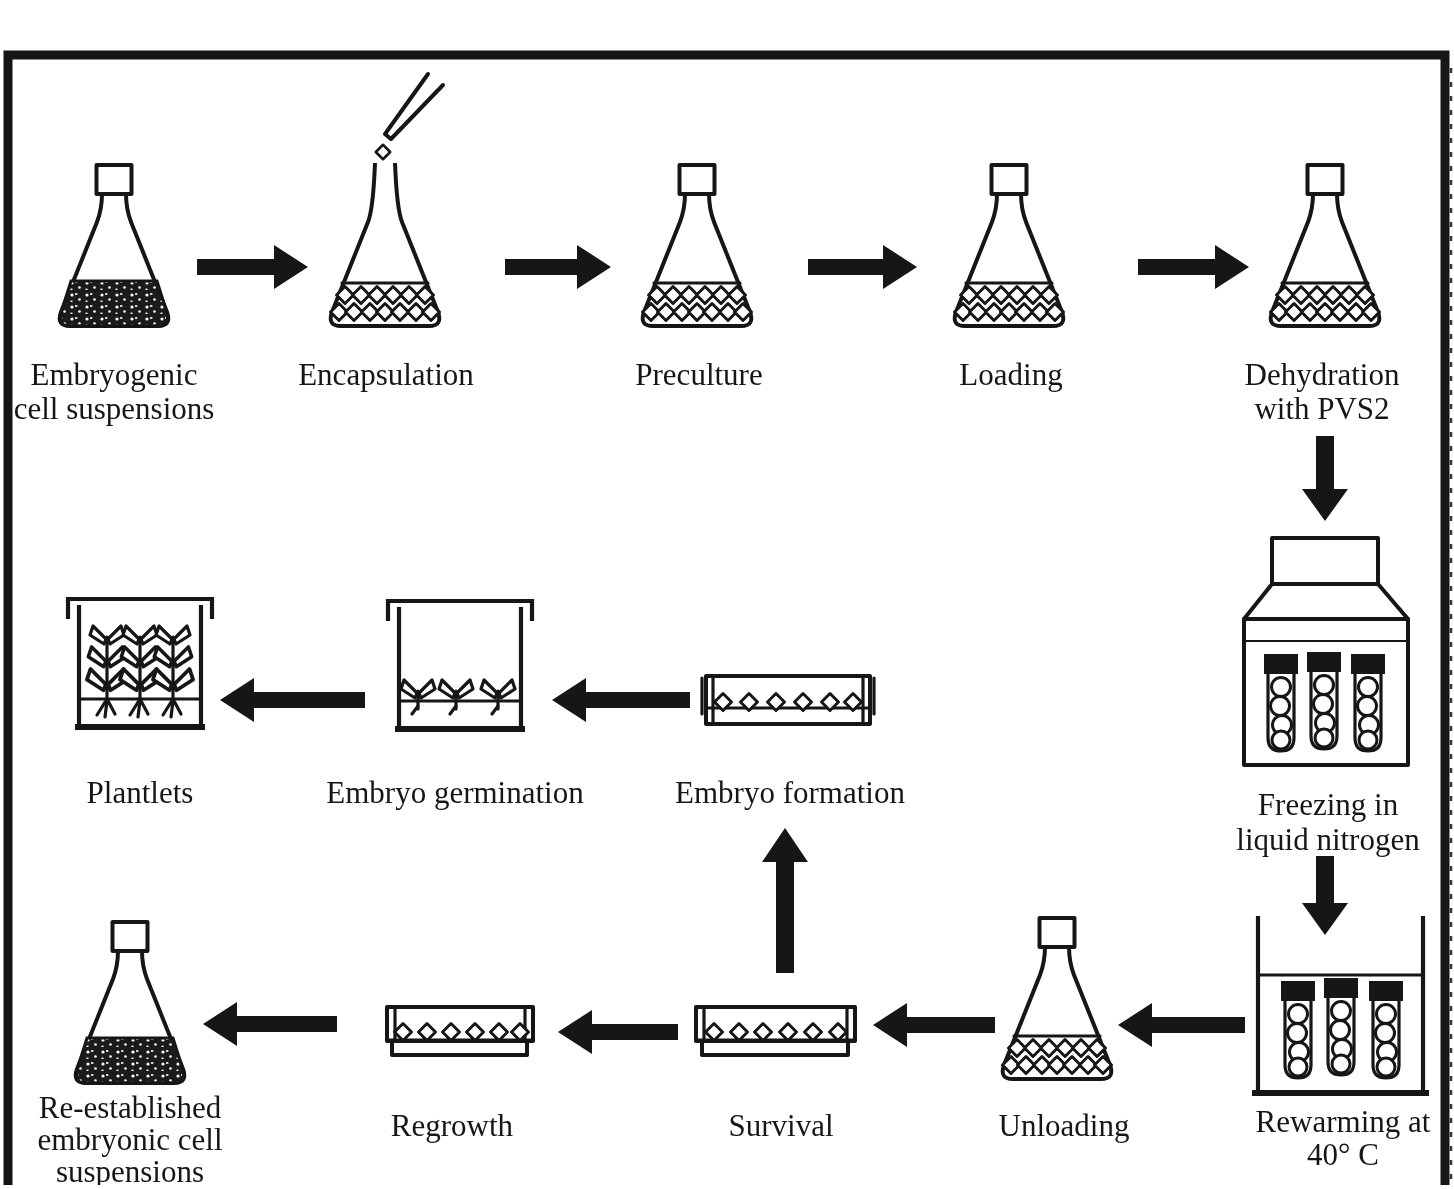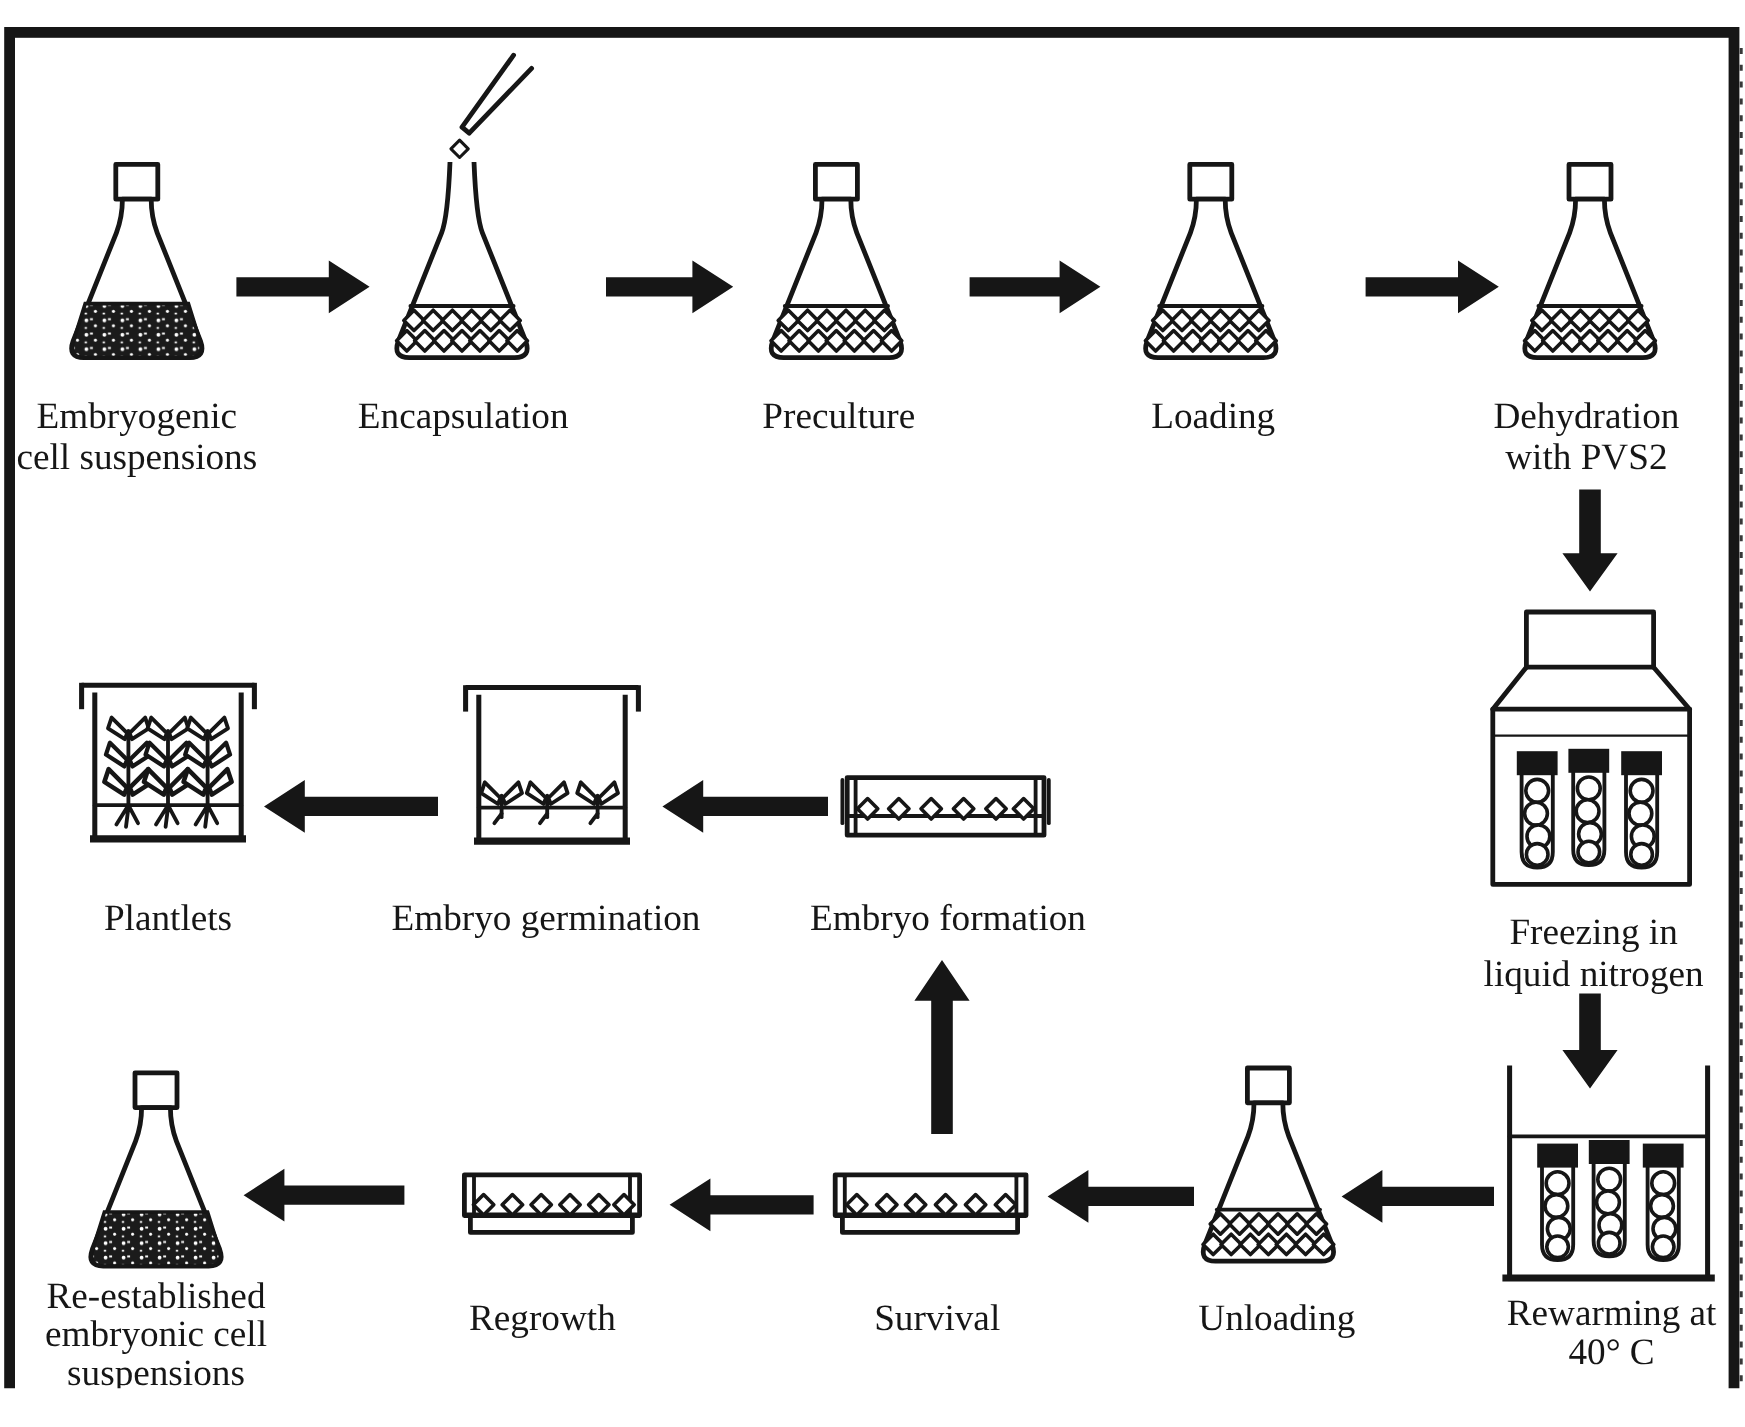--- a/index.html
+++ b/index.html
@@ -1,16 +1,16 @@
 <!DOCTYPE html>
 <html><head>
 <meta charset="utf-8">
 <style>
   html,body { margin:0; padding:0; background:#ffffff; }
-  .stage { position:relative; width:1454px; height:1157px; background:#ffffff; overflow:hidden; }
+  .stage { position:relative; width:1454px; height:1157px; background:#ffffff; overflow:hidden;margin-top:28px; }
   svg { display:block; }
   .ol   { fill:#ffffff; stroke:#161616; stroke-width:4; stroke-linejoin:round; }
   .ln   { stroke:#161616; stroke-width:4; fill:none; stroke-linecap:round; }
   .ln3  { stroke:#161616; stroke-width:3.2; fill:none; stroke-linecap:round; }
   .ln4  { stroke:#161616; stroke-width:4.2; fill:none; stroke-linecap:butt; }
   .ln6  { stroke:#161616; stroke-width:6; fill:none; stroke-linecap:butt; }
   .thin { stroke:#161616; stroke-width:2; fill:none; }
   .arr  { fill:#161616; stroke:none; }
   .bead { fill:#ffffff; stroke:#161616; stroke-width:3; stroke-linejoin:round; }
   .leaf { fill:#ffffff; stroke:#161616; stroke-width:3.2; stroke-linejoin:round; }

